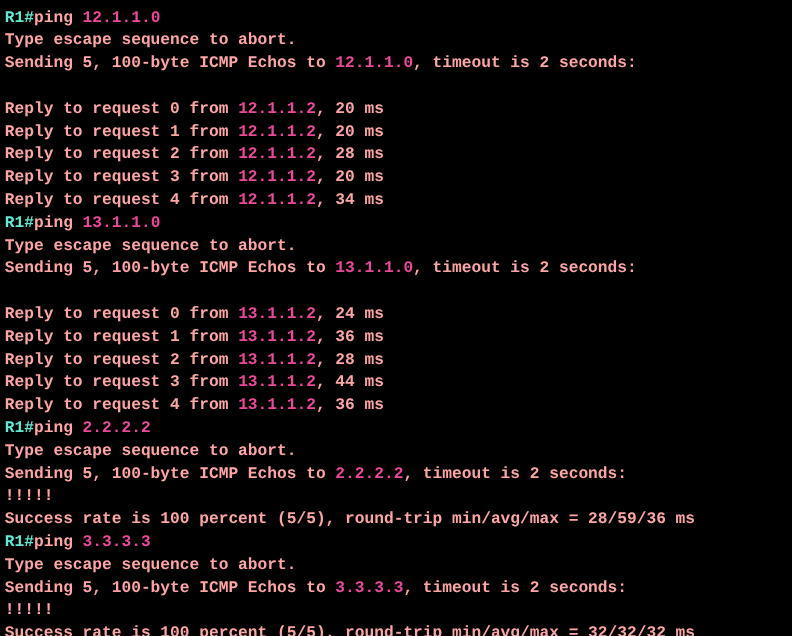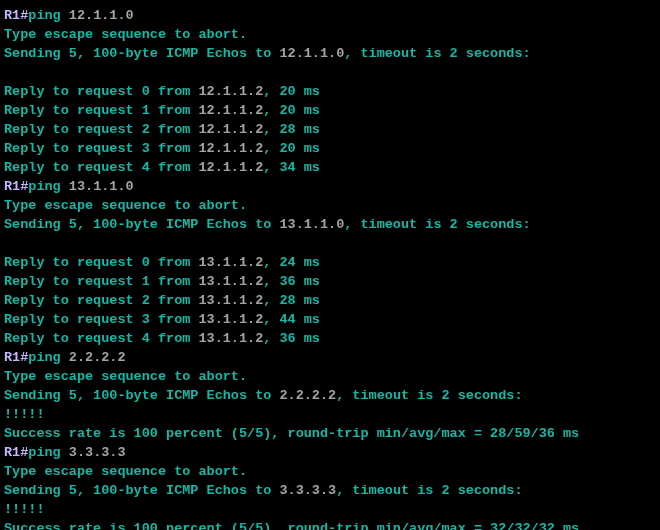--- a/index.html
+++ b/index.html
@@ -12,23 +12,23 @@
   }
   .terminal {
     font-family: Consolas, "Courier New", monospace;
     font-size: 13.5px;
     font-weight: bold;
     line-height: 19px;
     padding: 6px 4px;
     white-space: pre;
     color: #00ff00;
   }
-  .prompt { color: #c4b5fd; }
-  .grey { color: #a3a3a3; }
-  .green { color: #14b8a6; margin-top: 48px; }
+  .prompt { color: #5eead4; }
+  .grey { color: #ec4899; }
+  .green { color: #fca5a5; margin-top: 48px; }
 </style>
 </head>
 <body>
 
 <div class="terminal" id="term"><span class="prompt">R1#</span><span class="green">ping </span><span class="grey">12.1.1.0</span>
 <span class="green">Type escape sequence to abort.</span>
 <span class="green">Sending 5, 100-byte ICMP Echos to </span><span class="grey">12.1.1.0</span><span class="green">, timeout is 2 seconds:</span>
 
 <span class="green">Reply to request 0 from </span><span class="grey">12.1.1.2</span><span class="green">, 20 ms</span>
 <span class="green">Reply to request 1 from </span><span class="grey">12.1.1.2</span><span class="green">, 20 ms</span>

